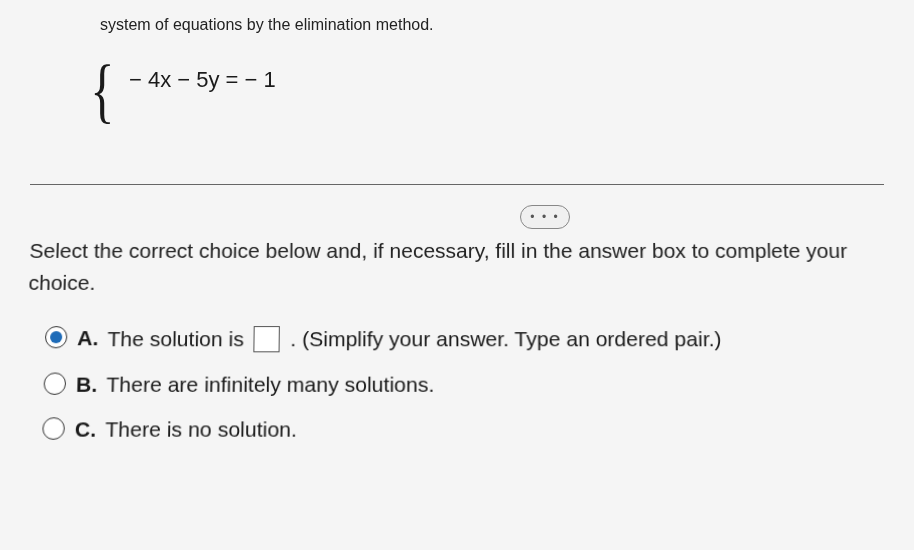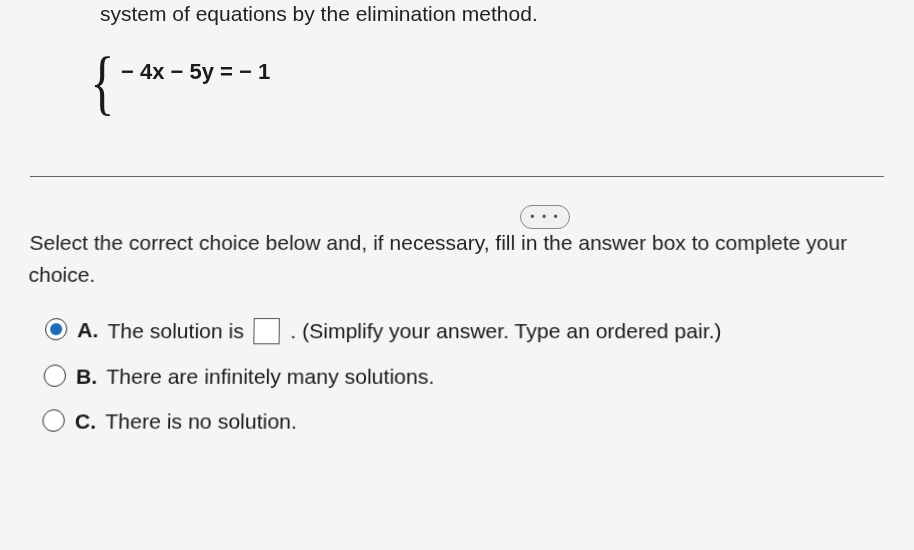--- a/index.html
+++ b/index.html
@@ -14,22 +14,22 @@
       position: relative;
     }
     .page {
       background: #f5f5f5;
       width: 100%;
       height: 100%;
       padding: 0 30px;
       position: relative;
     }
     .instruction {
-      font-size: 21px;
-      padding-top: 2px;
+      font-size: 16px;
+      padding-top: 16px;
       padding-left: 70px;
       color: #222;
     }
     .equation-block {
       margin-top: 20px;
       margin-left: 55px;
       font-size: 22px;
       position: relative;
       height: 90px;
     }
@@ -37,23 +37,22 @@
       position: absolute;
       left: 0;
       top: 0;
       font-size: 72px;
       line-height: 72px;
       font-family: 'Times New Roman', serif;
       transform: scaleX(0.7);
     }
     .eqs {
       position: absolute;
-      left: 36px;
+      left: 44px;
       top: 8px;
-      font-weight: bold;
     }
     .eq-row {
       font-size: 22px;
       line-height: 36px;
       font-family: Arial, sans-serif;
       white-space: nowrap;
     }
     .divider-line {
       border: none;
       border-top: 1px solid #666;

